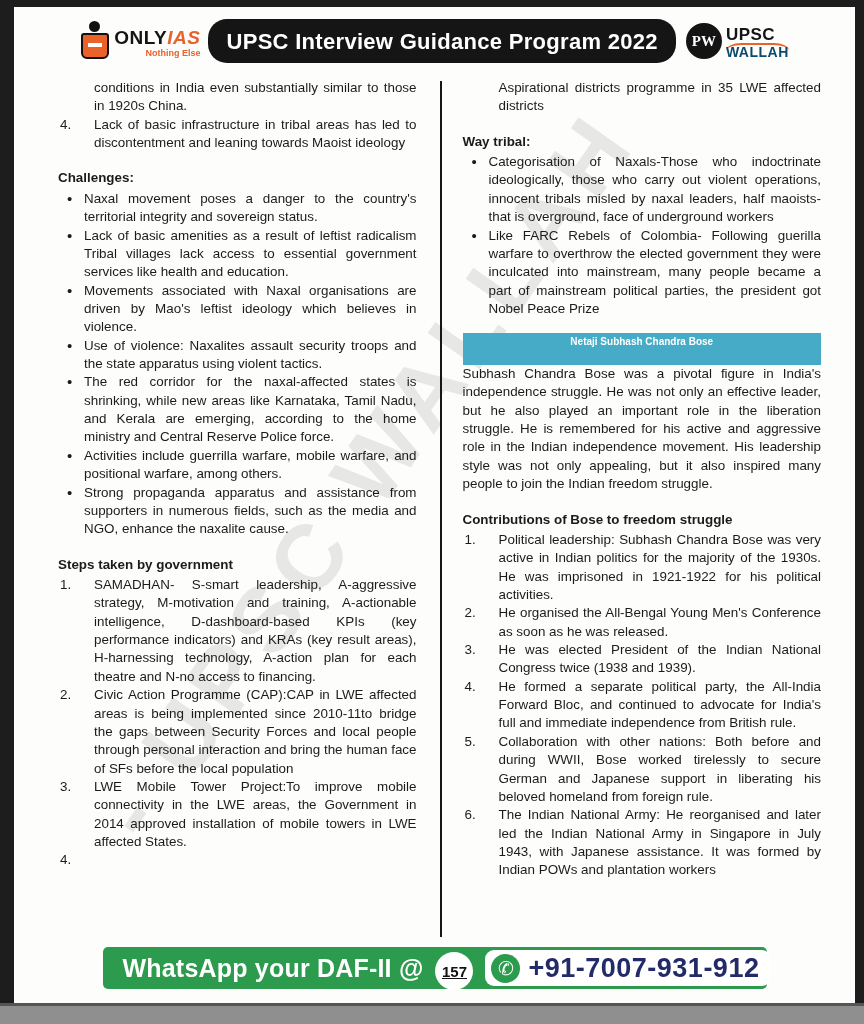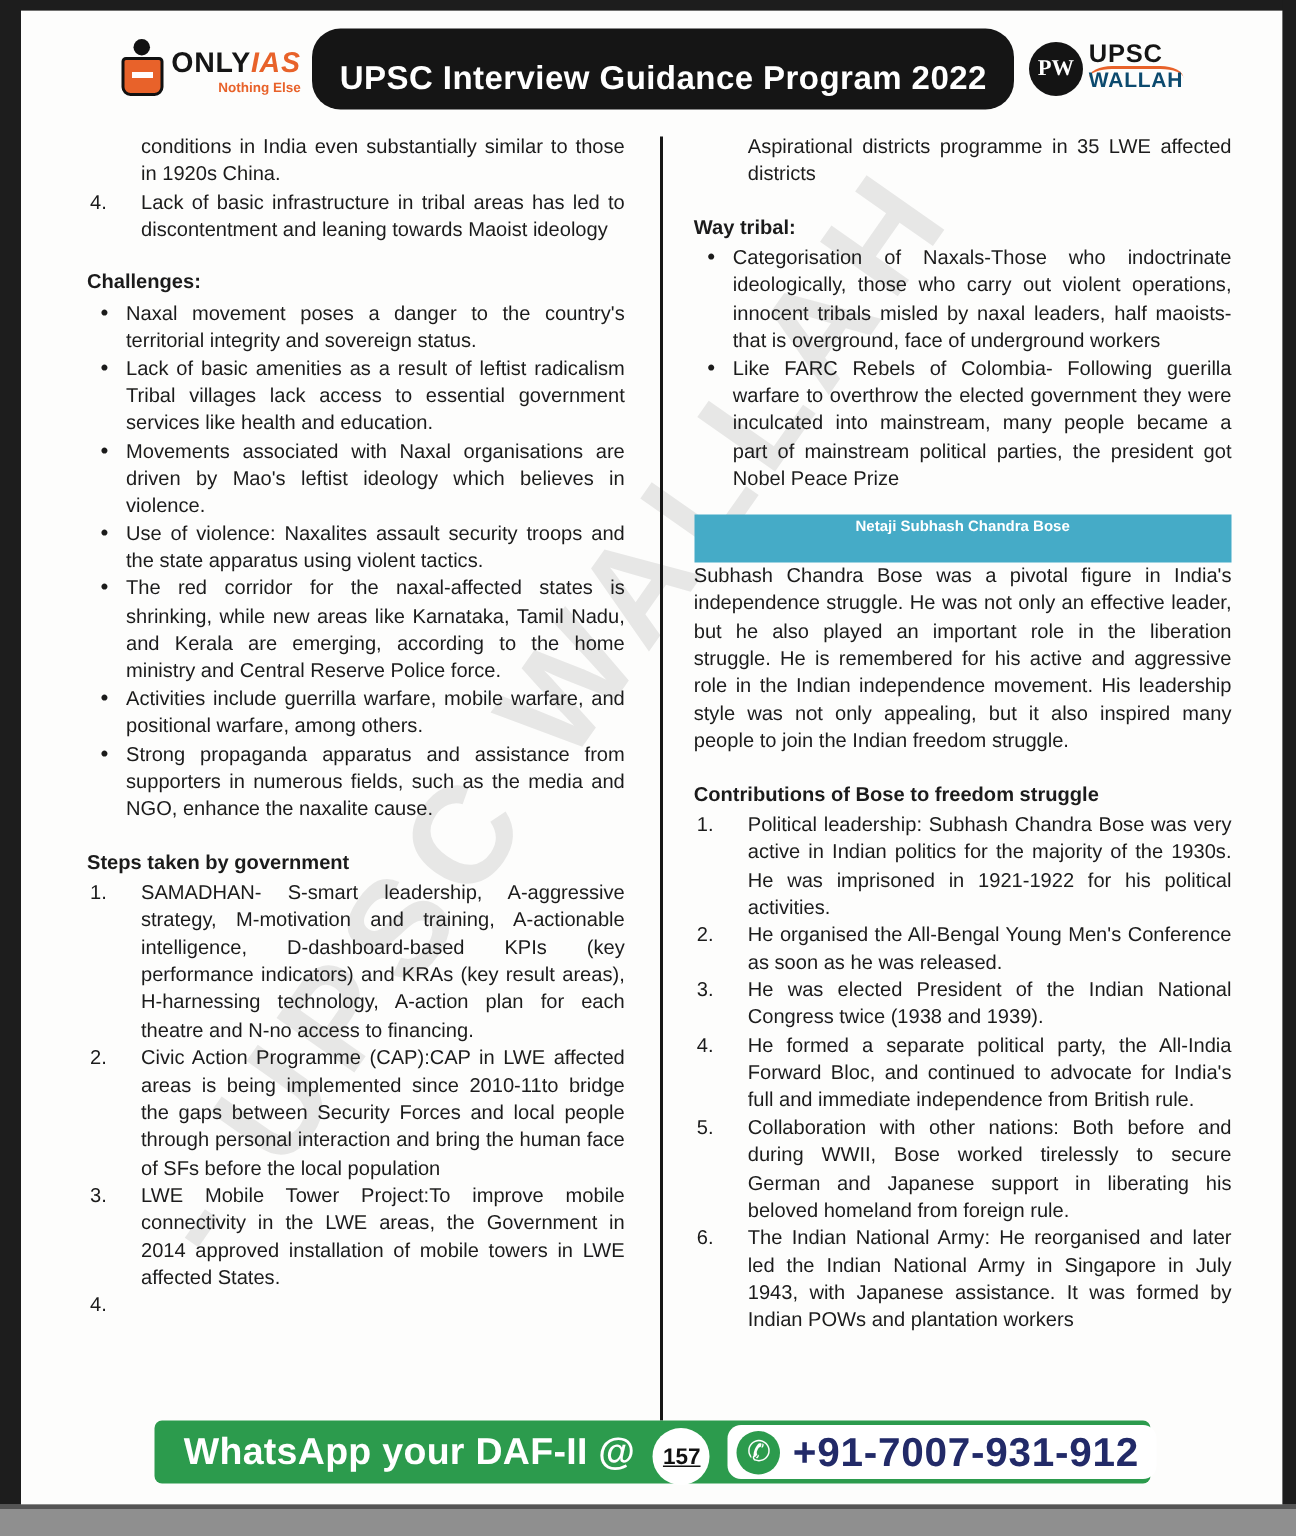--- a/index.html
+++ b/index.html
@@ -23,22 +23,22 @@
   .logo-onlyias { display:flex; align-items:flex-end; gap:4px; padding-right:4px; }
   .person-icon { width:30px; height:40px; position:relative; }
   .person-icon .head { position:absolute; top:0; left:9px; width:11px; height:11px; border-radius:50%; background:#111; }
   .person-icon .bodyshape { position:absolute; top:12px; left:1px; right:1px; bottom:2px; background:#e8622a; border:2px solid #111; border-radius:3px 3px 6px 6px; }
   .person-icon .bodyshape::after { content:""; position:absolute; left:5px; right:5px; top:8px; height:4px; background:#fff; }
   .onlyias-text { line-height:1; padding-bottom:3px; }
   .onlyias-main { font-size:19px; font-weight:bold; color:#151515; letter-spacing:0.5px; }
   .onlyias-main .ias { color:#e8622a;font-style:italic; }
   .onlyias-tagline { font-size:9px; font-weight:bold; color:#e8622a; text-align:right; margin-top:2px; }
   .title-bar { background:#151515; color:#fff; font-size:22px; font-weight:bold; letter-spacing:0.3px;
-    padding:20px 18px 8px; white-space:nowrap;border-radius:19px; }
-  .logo-pw { display:flex; align-items:flex-start; gap:4px; padding-left:6px; }
+    padding:10px 18px 8px; white-space:nowrap;border-radius:19px; }
+  .logo-pw { display:flex; align-items:flex-end; gap:4px; padding-left:6px; }
   .pw-circle { width:36px; height:36px; border-radius:50%; background:#141414; color:#fff;
     display:flex; align-items:center; justify-content:center; font-family:"Liberation Serif", serif; font-size:15px; font-weight:bold; }
   .pw-text { line-height:0.95; }
   .pw-upsc { font-size:17px; font-weight:bold; color:#151515; letter-spacing:0.5px; }
   .pw-wallah { font-size:14px; font-weight:bold; color:#0c4a6e; letter-spacing:0.5px; border-top:2px solid #e8622a; border-radius:40%/80%; padding-top:1px; }
 
   
   .columns { display:flex; margin:16px 34px 0 44px; position:relative; z-index:1; min-height:858px; align-items:stretch; }
   .col { flex:1; font-size:13.4px; line-height:1.37; color:#1b1b1b; text-align:justify; }
   .divider { width:2px; background:#161616; margin:2px 21px 0 23px; }

